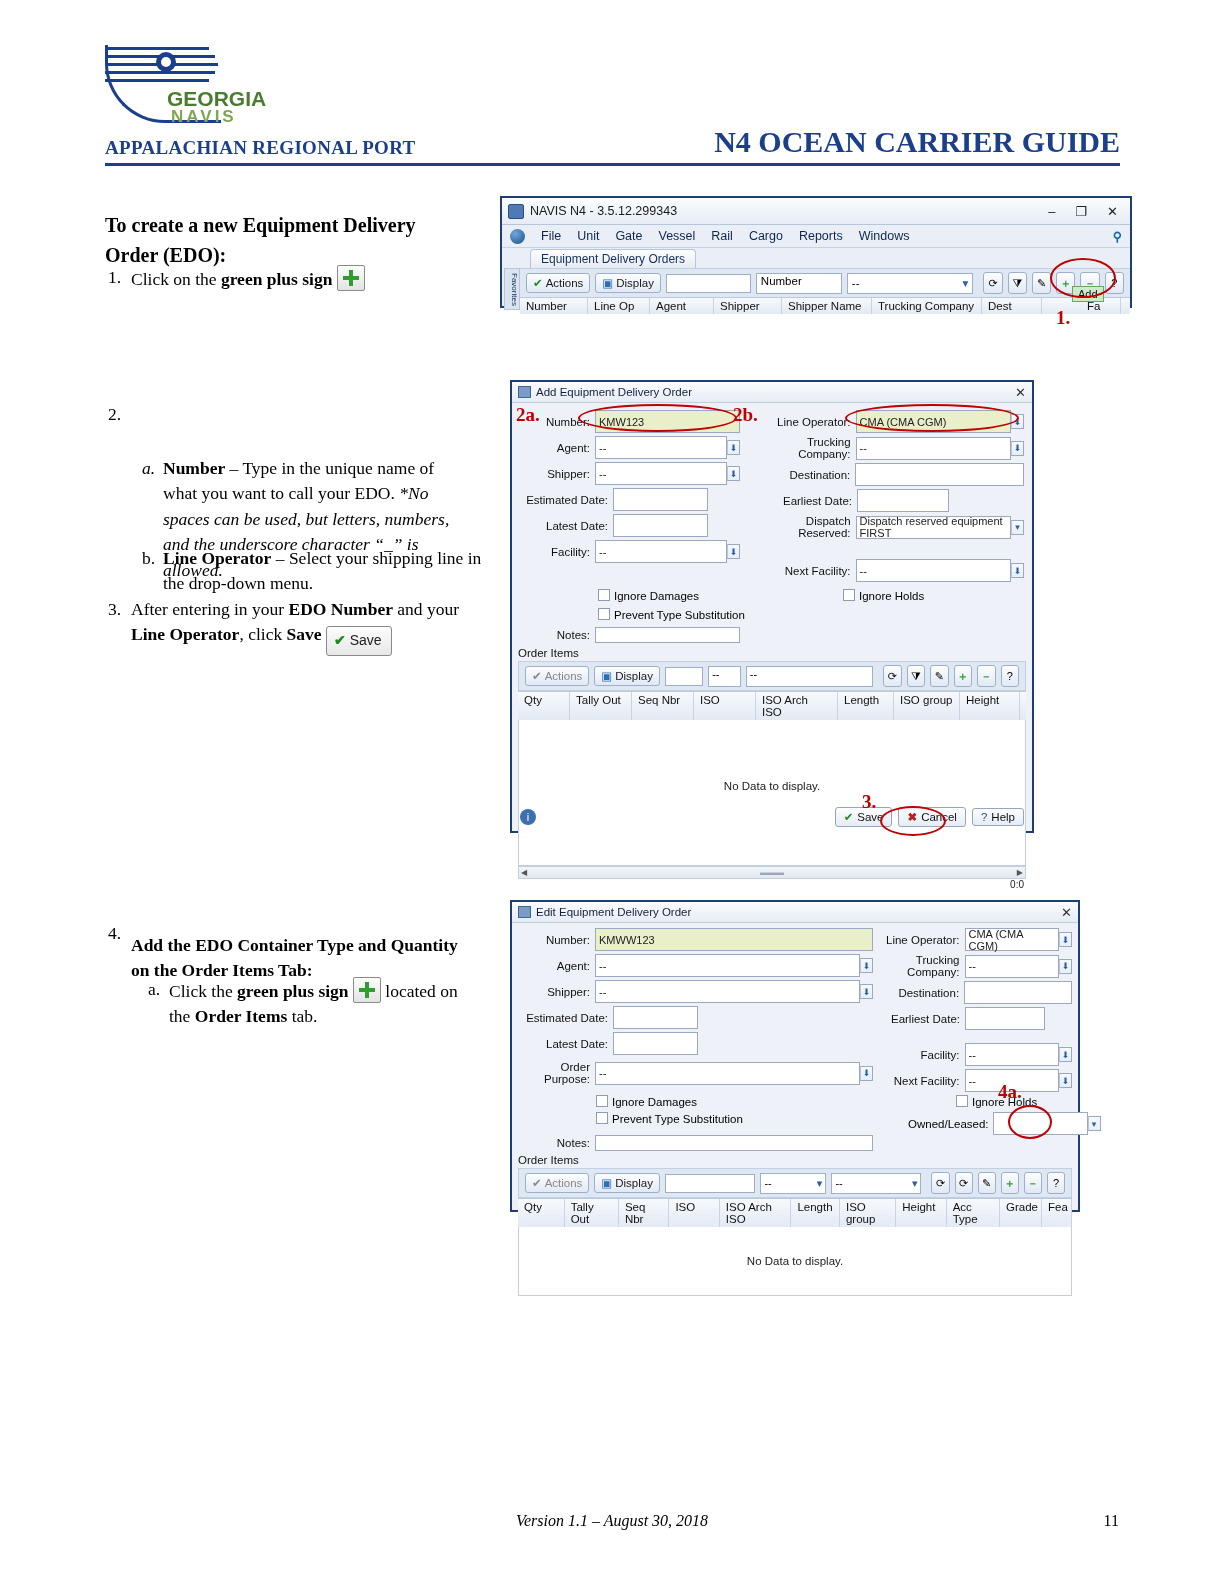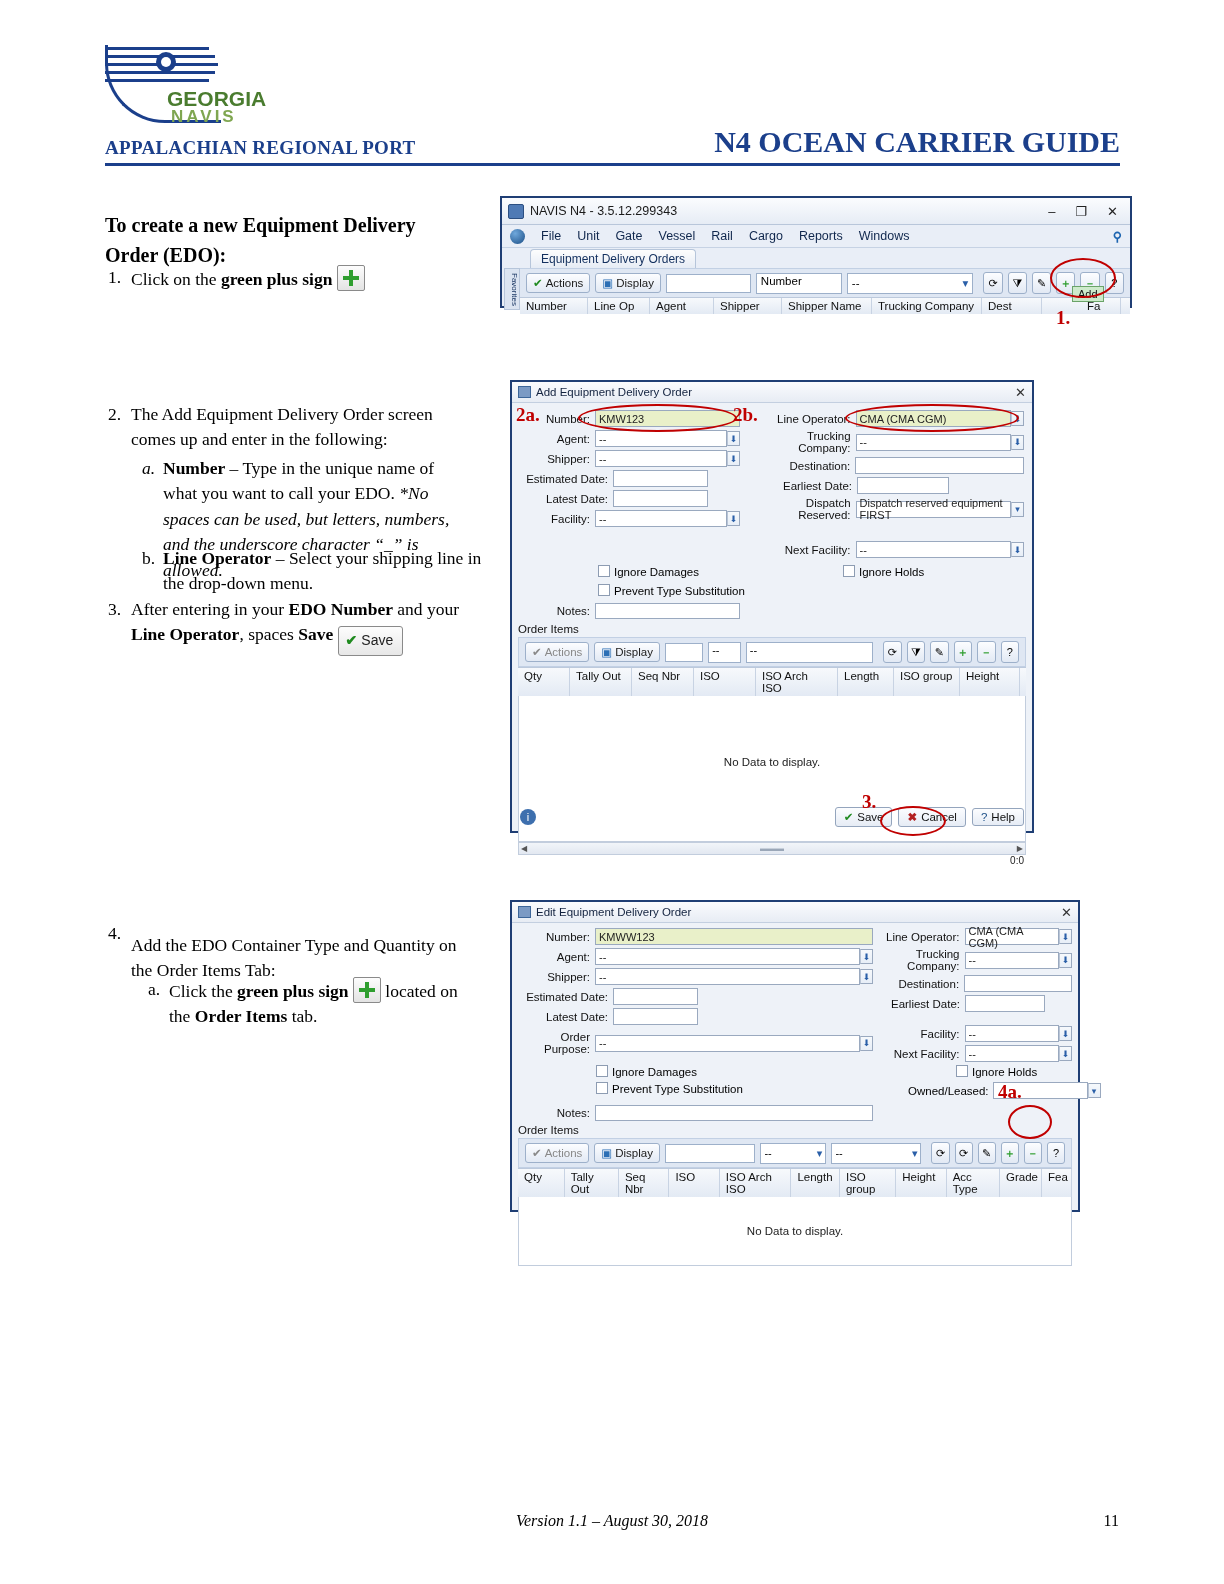--- a/index.html
+++ b/index.html
@@ -68,21 +68,21 @@
   .ellipse{position:absolute;border:2.5px solid #c00000;border-radius:50%;}
 
   
   .shot2{left:510px;top:380px;width:524px;height:453px;border:2px solid #1f3e74;background:#eef2f8;}
   .shot3{left:510px;top:900px;width:570px;height:312px;border:2px solid #1f3e74;background:#eef2f8;}
   .dlgtitle{height:20px;background:linear-gradient(#fafbfd,#e7ecf4);display:flex;align-items:center;padding:0 6px;font-size:11.5px;color:#12223f;border-bottom:1px solid #c3cfe0;}
   .dlgtitle .di{width:11px;height:10px;background:#7b9ac4;border:1px solid #3d6699;margin-right:5px;}
   .dlgtitle .x{margin-left:auto;font-size:13px;color:#333;}
   .frow{display:flex;align-items:center;margin-bottom:3px;}
   .lbl{font-size:11.5px;color:#111;text-align:right;padding-right:5px;}
-  .inp{border:1px solid #9aa9bf;background:#fff;height:17px;font-size:11px;color:#222;padding:0 3px;display:flex;align-items:center;box-sizing:border-box;}
+  .inp{border:1px solid #9aa9bf;background:#fff;height:23px;font-size:11px;color:#222;padding:0 3px;display:flex;align-items:center;box-sizing:border-box;}
   .inp.hl{background:#e9f0c9;}
   .arrow{width:13px;border-left:1px solid #b9c5d6;display:flex;align-items:center;justify-content:center;color:#2a5fa8;font-size:9px;background:linear-gradient(#f6f9fc,#e7eef7);}
   .ck{width:10px;height:10px;border:1px solid #8d9cb2;background:#fff;display:inline-block;vertical-align:-1px;margin-right:4px;}
   .sectlabel{font-size:11.5px;color:#111;}
   .nodata{text-align:center;font-size:11.5px;color:#222;padding-top:60px;}
   .dbtn{border:1px solid #94a5bd;background:linear-gradient(#fcfdff,#e6ecf5);border-radius:3px;font-size:11.5px;padding:2px 8px;display:flex;align-items:center;gap:4px;color:#111;}
   .hscroll{height:11px;background:linear-gradient(#f2f5f9,#e2e8f1);border:1px solid #c2cddd;display:flex;align-items:center;justify-content:space-between;font-size:8px;color:#555;}
   .footer{position:absolute;left:0;top:1512px;width:1224px;text-align:center;font-style:italic;font-size:16px;}
   .pageno{position:absolute;right:105px;top:1512px;font-size:16px;}
 </style>
@@ -112,40 +112,39 @@
 
   <div class="txtblk b" style="left:105px;top:210px;width:360px;font-size:20px;line-height:1.5;">To create a new Equipment Delivery Order (EDO):</div>
 
   <div class="txtblk" style="left:108px;top:265px;width:22px;">1.</div>
   <div class="txtblk" style="left:131px;top:265px;width:340px;">
     <span>Click on the </span><span class="b">green plus sign</span>
     <span class="plusbtn"></span>
   </div>
 
   <div class="txtblk" style="left:108px;top:402px;width:22px;">2.</div>
-  <div class="txtblk" style="left:131px;top:402px;width:350px;">The Add Equipment Delivery Order screen comes up and enter in the following:</div>
 
   <div class="txtblk i" style="left:142px;top:456px;width:18px;">a.</div>
   <div class="txtblk" style="left:163px;top:456px;width:305px;">
     <span class="b">Number</span><span> – Type in the unique name of what you want to call your EDO.  </span><span class="i">*No spaces can be used, but letters, numbers, and the underscore character “_” is allowed.</span>
   </div>
 
   <div class="txtblk" style="left:142px;top:546px;width:18px;">b.</div>
   <div class="txtblk" style="left:163px;top:546px;width:325px;">
     <span class="b">Line Operator</span><span> – Select your shipping line in the drop-down menu.</span>
   </div>
 
   <div class="txtblk" style="left:108px;top:597px;width:22px;">3.</div>
   <div class="txtblk" style="left:131px;top:597px;width:340px;">
-    <span>After entering in your </span><span class="b">EDO Number</span><span> and your </span><span class="b">Line Operator</span><span>, spaces </span><span class="b">Save</span>
+    <span>After entering in your </span><span class="b">EDO Number</span><span> and your </span><span class="b">Line Operator</span><span>, click </span><span class="b">Save</span>
     <span class="savebtn"><span class="chk">✔</span><span>Save</span></span>
   </div>
 
   <div class="txtblk" style="left:108px;top:921px;width:22px;">4.</div>
-  <div class="txtblk" style="left:131px;top:933px;width:330px;">Add the EDO Container Type and Quantity on the Order Items Tab:</div>
+  <div class="txtblk" style="left:131px;top:933px;width:330px;font-weight:bold;">Add the EDO Container Type and Quantity on the Order Items Tab:</div>
 
   <div class="txtblk" style="left:148px;top:977px;width:18px;">a.</div>
   <div class="txtblk" style="left:169px;top:977px;width:290px;">
     <span>Click the </span><span class="b">green plus sign</span>
     <span class="plusbtn"></span><span> located on the </span><span class="b">Order Items</span><span> tab.</span>
   </div>
 
   <div class="shot shot1">
     <div class="titlebar">
       <div class="ticon"></div>

